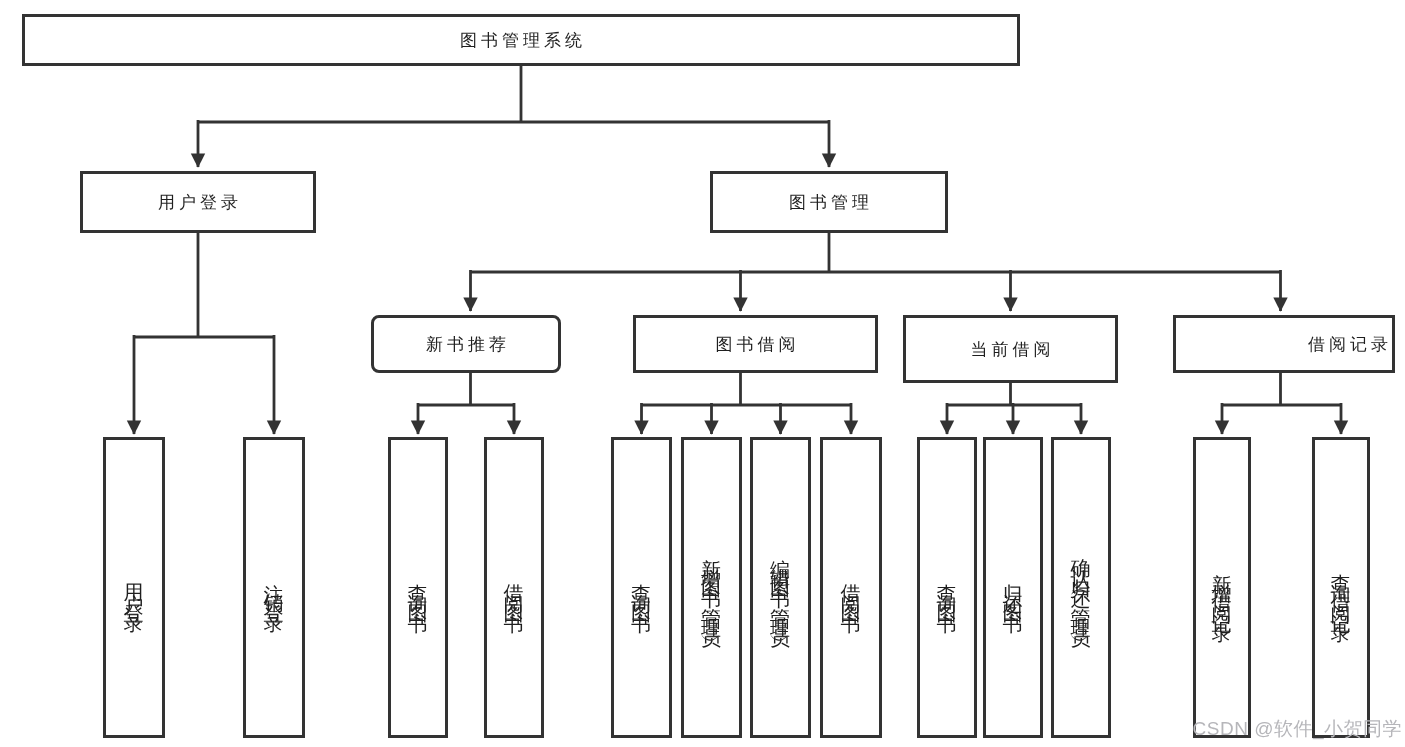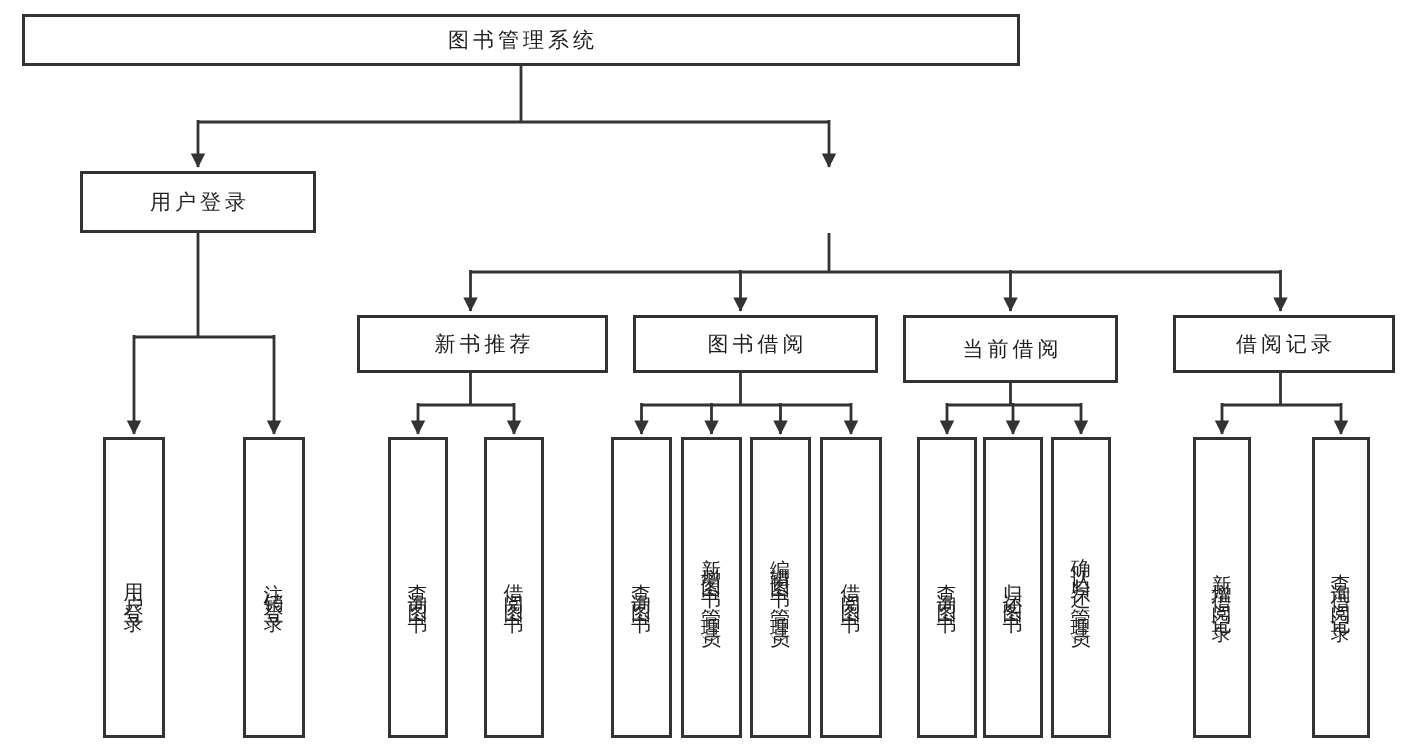--- a/index.html
+++ b/index.html
@@ -33,21 +33,21 @@
   .node {
     position: absolute;
     border: 3px solid var(--line);
     background: #ffffff;
     display: flex;
     align-items: center;
     justify-content: center;
     color: var(--text);
   }
   .node.h .label {
-    font-size: 21px;
+    font-size: 17px;
     letter-spacing: 4px;
     padding-left: 4px;
     white-space: nowrap;
   }
   .node.v .label {
     writing-mode: vertical-rl;
     text-orientation: mixed;
     font-size: 20px;
     letter-spacing: 10px;
     line-height: 1;
@@ -108,31 +108,34 @@
     <line class="link" x1="1341" y1="403" x2="1341" y2="434" marker-end="url(#arrowhead)"></line>
   </svg>
 
   <div class="node h" style="left:22px; top:14px; width:998px; height:52px;">
     <span class="label">图书管理系统</span>
   </div>
 
   <div class="node h" style="left:80px; top:171px; width:236px; height:62px;">
     <span class="label">用户登录</span>
   </div>
+  <div class="node h" style="left:710px; top:171px; width:238px; height:62px;">
+    <span class="label">图书管理</span>
+  </div>
 
-  <div class="node h" style="left:357px; top:315px; width:251px; height:58px;">
+  <div class="node h" style="left:371px; top:315px; width:190px; height:58px;border-radius:8px;">
     <span class="label">新书推荐</span>
   </div>
   <div class="node h" style="left:633px; top:315px; width:245px; height:58px;">
     <span class="label">图书借阅</span>
   </div>
   <div class="node h" style="left:903px; top:315px; width:215px; height:68px;">
     <span class="label">当前借阅</span>
   </div>
-  <div class="node h" style="left:1173px; top:315px; width:222px; height:58px;">
+  <div class="node h" style="left:1173px; top:315px; width:222px; height:58px;justify-content:flex-end;">
     <span class="label">借阅记录</span>
   </div>
 
   <div class="node v" style="left:103px; top:437px; width:62px; height:301px;">
     <span class="label">用户登录</span>
   </div>
   <div class="node v" style="left:243px; top:437px; width:62px; height:301px;">
     <span class="label">注销登录</span>
   </div>
 
@@ -166,13 +169,14 @@
     <span class="label">确认归还（管理员）</span>
   </div>
 
   <div class="node v" style="left:1193px; top:437px; width:58px; height:301px;">
     <span class="label">新增借阅记录</span>
   </div>
   <div class="node v" style="left:1312px; top:437px; width:58px; height:301px;">
     <span class="label">查询借阅记录</span>
   </div>
 
+  <div class="watermark">CSDN @软件_小贺同学</div>
 </div>
 
 </body></html>

